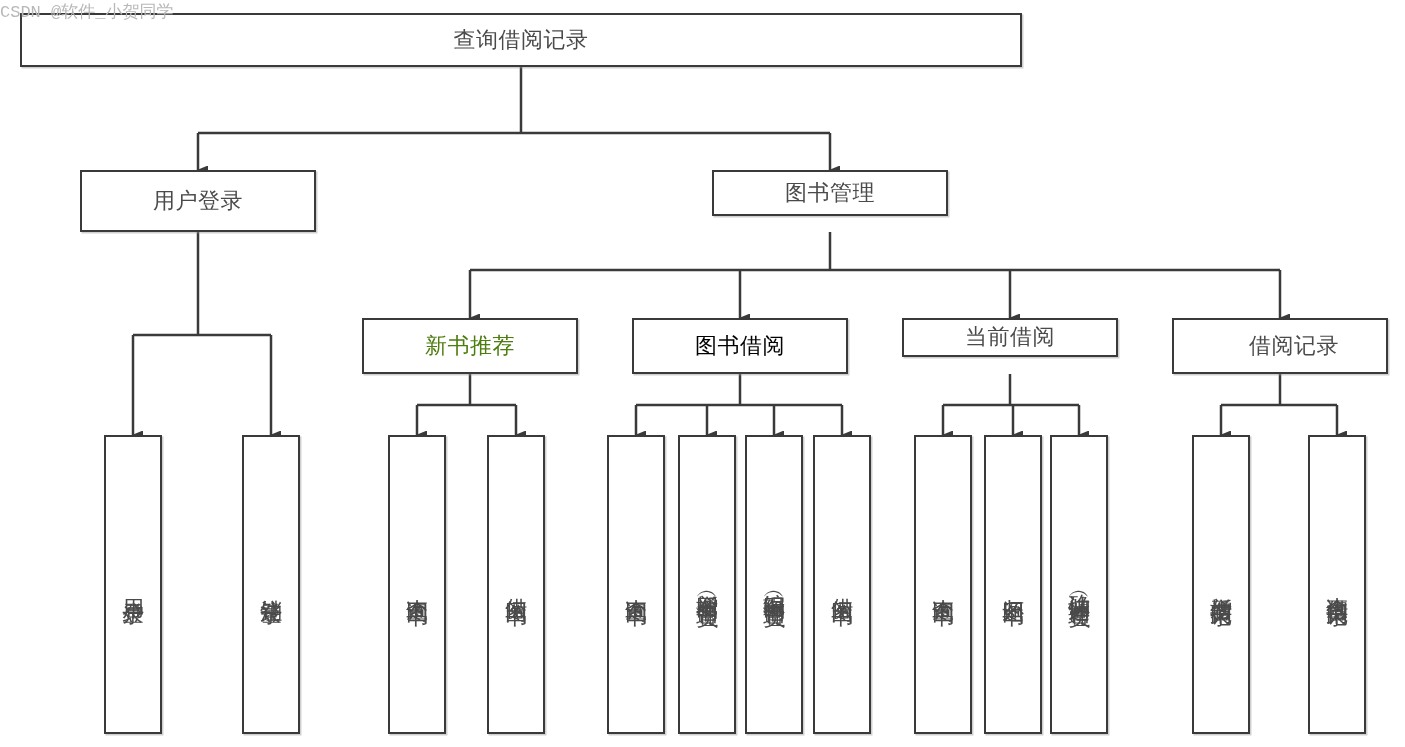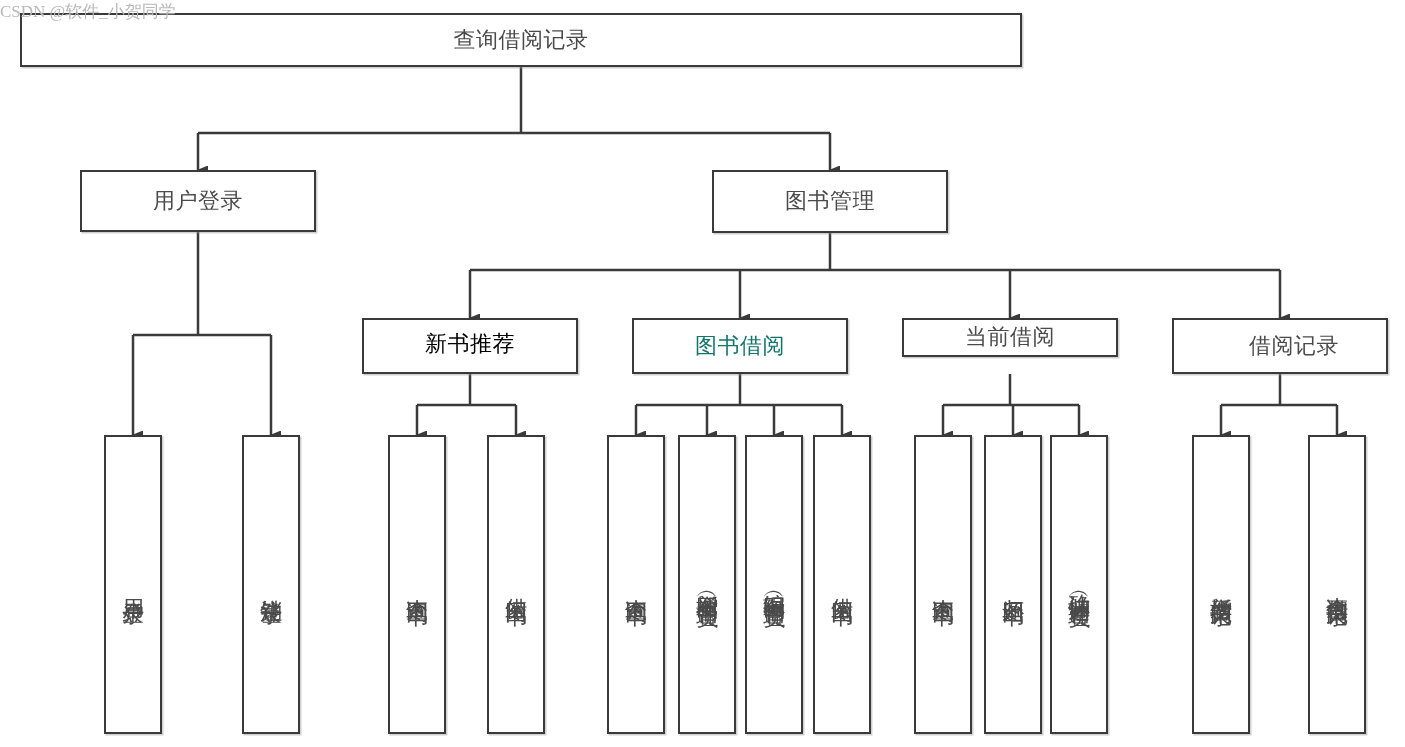--- a/index.html
+++ b/index.html
@@ -54,21 +54,21 @@
     font-size: 22px;
     writing-mode: vertical-rl;
     text-orientation: upright;
     letter-spacing: 2px;
     white-space: nowrap;
   }
   .watermark {
     position: absolute;
     color: #b8b8b8;
     font-size: 17px;
-    font-family: Liberation Serif, serif;
+    font-family: Liberation Mono, monospace;
     white-space: nowrap;
     pointer-events: none;
   }
 </style>
 </head>
 <body>
 
 <div id="diagram-root">
 
   <svg class="connector-layer" viewBox="0 0 1405 747" xmlns="http://www.w3.org/2000/svg">
@@ -114,28 +114,28 @@
       </g>
   </svg>
 
   <div id="node-layer">
       <div class="node horizontal" style="left: 20px; top: 13px; width: 1002px; height: 54px; border-color: rgb(58, 58, 58); background: rgb(255, 255, 255);">
         <span class="node-label" style="color: rgb(74, 74, 74);">查询借阅记录</span>
       </div>
       <div class="node horizontal" style="left: 80px; top: 170px; width: 236px; height: 62px; border-color: rgb(58, 58, 58); background: rgb(255, 255, 255);">
         <span class="node-label" style="color: rgb(74, 74, 74);">用户登录</span>
       </div>
-      <div class="node horizontal" style="left: 712px; top: 170px; width: 236px; height: 63px; border-color: rgb(58, 58, 58); background: rgb(255, 255, 255);">
+      <div class="node horizontal" style="left: 712px; top: 170px; width: 236px; height: 46px; border-color: rgb(58, 58, 58); background: rgb(255, 255, 255);">
         <span class="node-label" style="color: rgb(74, 74, 74);">图书管理</span>
       </div>
       <div class="node horizontal" style="left: 362px; top: 318px; width: 216px; height: 56px; border-color: rgb(58, 58, 58); background: rgb(255, 255, 255);">
-        <span class="node-label" style="color: #000000; font-family: Liberation Mono, monospace;">新书推荐</span>
+        <span class="node-label" style="color: #4d7c0f;">新书推荐</span>
       </div>
       <div class="node horizontal" style="left: 632px; top: 318px; width: 216px; height: 56px; border-color: rgb(58, 58, 58); background: rgb(255, 255, 255);">
-        <span class="node-label" style="color: #0f766e;">图书借阅</span>
+        <span class="node-label" style="color: #000000;">图书借阅</span>
       </div>
       <div class="node horizontal" style="left: 902px; top: 318px; width: 216px; height: 39px; border-color: rgb(58, 58, 58); background: rgb(255, 255, 255);">
         <span class="node-label" style="color: rgb(74, 74, 74);">当前借阅</span>
       </div>
       <div class="node horizontal" style="left: 1172px; top: 318px; width: 216px; height: 56px; border-color: rgb(58, 58, 58); background: rgb(255, 255, 255);">
         <span class="node-label" style="color: rgb(74, 74, 74); margin-left: 28px;">借阅记录</span>
       </div>
       <div class="node vertical" style="left: 104px; top: 435px; width: 58px; height: 299px; border-color: rgb(58, 58, 58); background: rgb(255, 255, 255);">
         <span class="node-label" style="color: rgb(74, 74, 74);">用户登录</span>
       </div>

